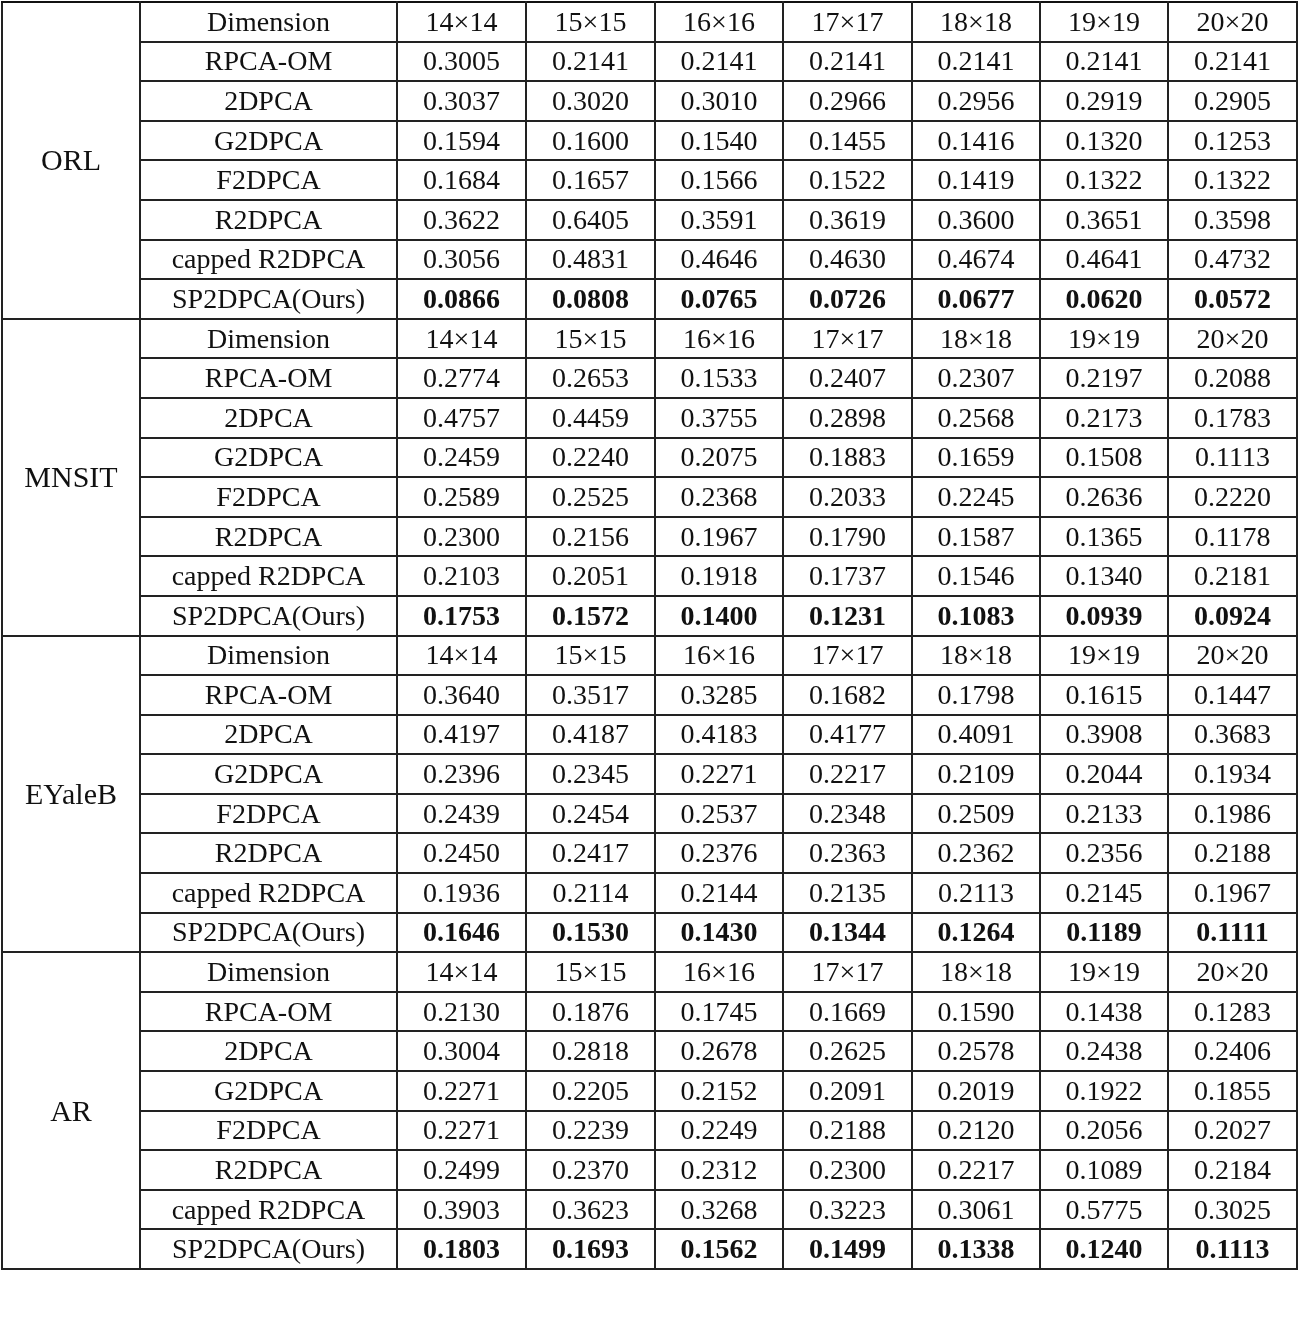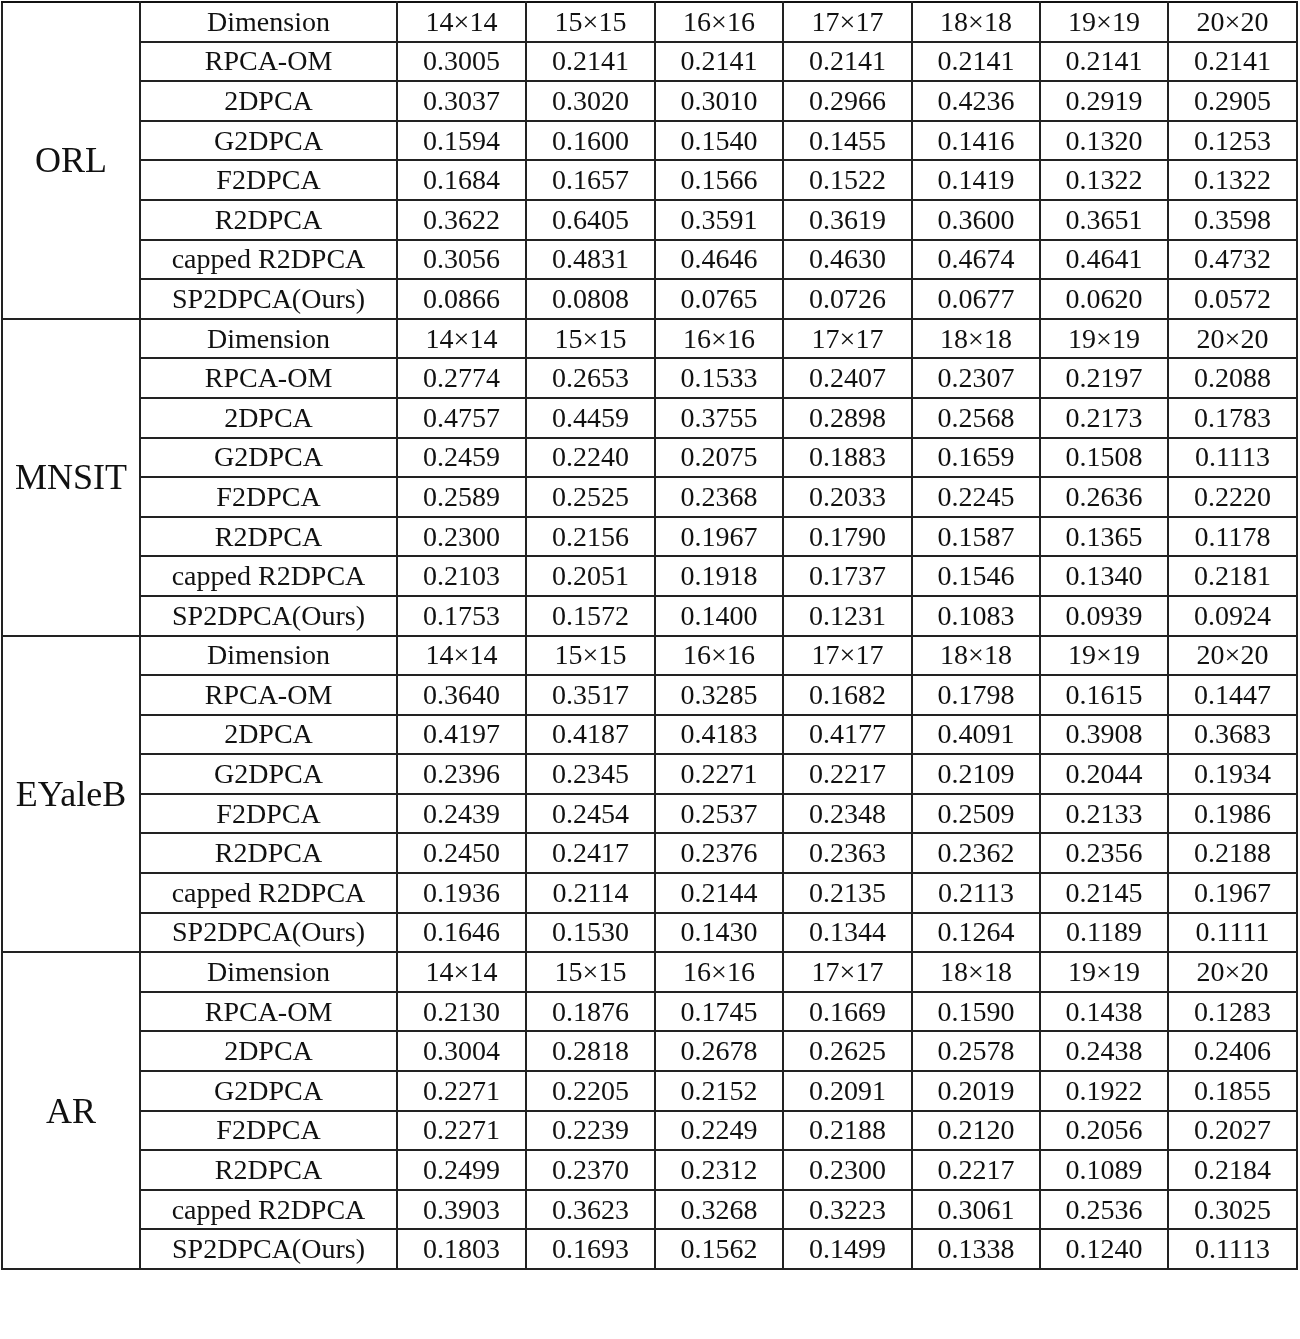--- a/index.html
+++ b/index.html
@@ -14,22 +14,22 @@
   }
   #tbl td {
     border: 2px solid #222;
     text-align: center;
     vertical-align: middle;
     height: 37.6px;
     padding: 0;
     line-height: 30px;
     white-space: nowrap;
   }
-  #tbl td.ds { font-size: 36px; }
-  #tbl tr.best td.val { font-weight: normal; }
+  #tbl td.ds { font-size: 30px; }
+  #tbl tr.best td.val { font-weight: bold; }
   #tbl tbody.grp tr:first-child td { border-top: 2.5px solid #111; margin-left: 48px; }
 </style>
 </head>
 <body>
 
 <table id="tbl">
   <colgroup>
     <col style="width:138px">
     <col style="width:257px">
     <col style="width:129px">
@@ -61,21 +61,21 @@
         <td class="val">0.2141</td>
         <td class="val">0.2141</td>
         <td class="val">0.2141</td>
       </tr>
       <tr>
         <td>2DPCA</td>
         <td class="val">0.3037</td>
         <td class="val">0.3020</td>
         <td class="val">0.3010</td>
         <td class="val">0.2966</td>
-        <td class="val">0.4236</td>
+        <td class="val">0.2956</td>
         <td class="val">0.2919</td>
         <td class="val">0.2905</td>
       </tr>
       <tr>
         <td>G2DPCA</td>
         <td class="val">0.1594</td>
         <td class="val">0.1600</td>
         <td class="val">0.1540</td>
         <td class="val">0.1455</td>
         <td class="val">0.1416</td>
@@ -351,21 +351,21 @@
         <td class="val">0.1089</td>
         <td class="val">0.2184</td>
       </tr>
       <tr>
         <td>capped R2DPCA</td>
         <td class="val">0.3903</td>
         <td class="val">0.3623</td>
         <td class="val">0.3268</td>
         <td class="val">0.3223</td>
         <td class="val">0.3061</td>
-        <td class="val">0.2536</td>
+        <td class="val">0.5775</td>
         <td class="val">0.3025</td>
       </tr>
       <tr class="best">
         <td>SP2DPCA(Ours)</td>
         <td class="val">0.1803</td>
         <td class="val">0.1693</td>
         <td class="val">0.1562</td>
         <td class="val">0.1499</td>
         <td class="val">0.1338</td>
         <td class="val">0.1240</td>

